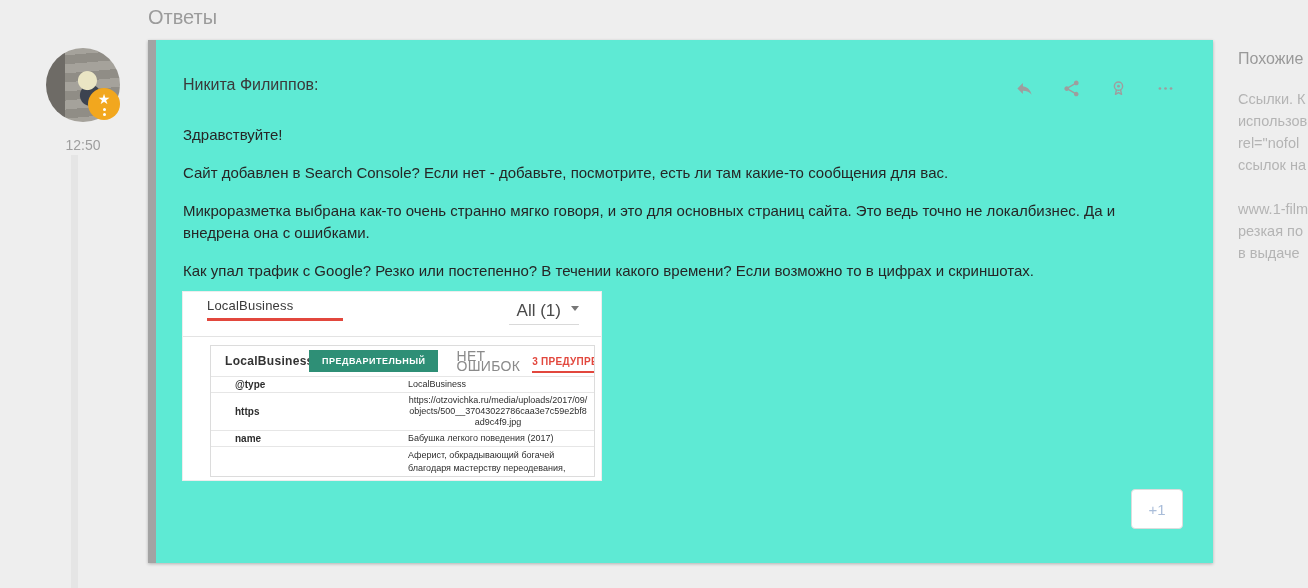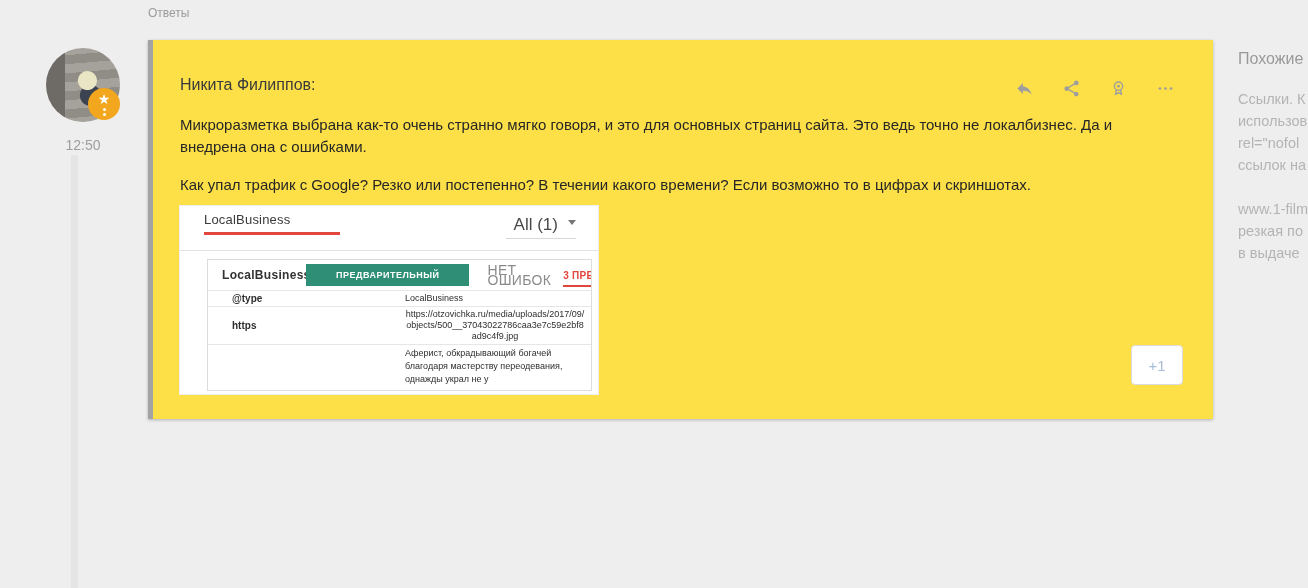--- a/index.html
+++ b/index.html
@@ -1,40 +1,40 @@
 <!DOCTYPE html>
 <html><head>
 <meta charset="utf-8">
 <style>
   html,body{margin:0;padding:0;}
   body{font-family:"Liberation Sans", sans-serif;}
   #app{position:relative;width:1308px;height:588px;background:#eeeeee;overflow:hidden;}
 
-  .section-title{position:absolute;left:148px;top:6px;font-size:12px;color:#9b9b9b;}
+  .section-title{position:absolute;left:148px;top:6px;font-size:20px;color:#9b9b9b;}
 
   .timeline-line{position:absolute;left:71px;top:155px;width:7px;height:433px;background:#e5e5e5;}
 
   
   .avatar-wrap{position:absolute;left:46px;top:48px;width:74px;height:74px;cursor:pointer;}
   .avatar{width:74px;height:74px;border-radius:50%;overflow:hidden;
     background:
       radial-gradient(circle at 56% 44%, #eae5c4 0 9px, rgba(0,0,0,0) 10px),
       radial-gradient(circle at 60% 64%, #3c4350 0 10px, rgba(0,0,0,0) 11px),
       linear-gradient(90deg, #6e6b66 0 26%, rgba(0,0,0,0) 26%),
       repeating-linear-gradient(175deg, #a5a29b 0 9px, #908d86 9px 18px);
   }
   .expert-badge{position:absolute;right:0;bottom:2px;width:32px;height:32px;border-radius:50%;
     background:#f2a71e;display:flex;flex-direction:column;align-items:center;justify-content:center;}
   .expert-badge .star{color:#fff;font-size:14px;line-height:13px;}
   .expert-badge .dot{width:3px;height:3px;border-radius:50%;background:#fff;margin-top:2px;}
   .timestamp{position:absolute;left:46px;top:137px;width:74px;text-align:center;font-size:14px;color:#9e9e9e;}
 
   
-  .card{position:absolute;left:148px;top:40px;width:1065px;height:379px;background:#fde047;
-    border-left:5px solid #a3a3a3;box-shadow:0 1px 3px rgba(0,0,0,.25);box-sizing:border-box;}
+  .card{position:absolute;left:148px;top:40px;width:1065px;height:523px;background:#5eead4;
+    border-left:8px solid #a3a3a3;box-shadow:0 1px 3px rgba(0,0,0,.25);box-sizing:border-box;}
   .card-inner{position:relative;height:100%;padding:36px 38px 0 27px;box-sizing:border-box;}
 
   .author-row{display:flex;justify-content:space-between;align-items:flex-start;}
   .author-name{font-size:16px;color:#3a3a3a;}
   .actions{display:flex;gap:27px;margin-top:2px;}
   .action-btn{width:20px;height:20px;cursor:pointer;display:flex;align-items:center;justify-content:center;}
   .action-btn svg{width:19px;height:19px;}
 
   .post-text p{font-size:15px;color:#262626;line-height:22px;margin:16px 0 0;max-width:1000px;}
   .post-text p.first{margin-top:26px;}
@@ -48,21 +48,21 @@
   .ss-caret{position:absolute;right:22px;top:14px;width:0;height:0;
     border-left:4px solid rgba(0,0,0,0);border-right:4px solid rgba(0,0,0,0);border-top:5px solid #777;}
   .ss-filter-underline{position:absolute;right:22px;top:32px;width:70px;height:1px;background:#d9d9d9;}
   .ss-divider{position:absolute;left:0;top:44px;width:100%;height:1px;background:#e3e3e3;}
 
   .ss-panel{position:absolute;left:27px;top:53px;width:385px;height:132px;border:1px solid #dcdcdc;
     box-sizing:border-box;background:#fff;overflow:hidden;}
   .ss-head{display:flex;align-items:center;height:30px;padding:0 8px 0 14px;}
   .ss-type{font-size:12px;font-weight:bold;color:#333;letter-spacing:.3px;width:84px;flex:none;}
   .ss-badge{background:#2e8f76;color:#fff;font-size:9px;font-weight:bold;letter-spacing:.5px;
-    padding:6px 30px;flex:none;}
+    padding:6px 13px;flex:none;}
   .ss-errors{font-size:14px;color:#8a8a8a;line-height:10px;margin-left:18px;letter-spacing:.3px;flex:none;}
   .ss-warnings{position:relative;margin-left:12px;font-size:10px;font-weight:bold;color:#e2473d;
     letter-spacing:.3px;flex:none;}
   .ss-warnings::after{content:"";position:absolute;left:0;right:0;bottom:-6px;height:2px;background:#e2473d;}
 
   .ss-row{display:flex;align-items:center;border-top:1px solid #e6e6e6;}
   .ss-key{width:197px;flex:none;box-sizing:border-box;padding:2px 0 2px 24px;
     font-size:10px;font-weight:bold;color:#2e2e2e;}
   .ss-val{flex:1;font-size:9px;color:#2e2e2e;padding:2px 6px 2px 0;line-height:11px;word-break:break-all;}
   .ss-row.tall .ss-val{line-height:11px;text-align:center;}
@@ -124,20 +124,22 @@
             <svg viewBox="0 0 24 24">
               <circle cx="5" cy="12" r="1.7" fill="#9e9e9e"></circle>
               <circle cx="12" cy="12" r="1.7" fill="#9e9e9e"></circle>
               <circle cx="19" cy="12" r="1.7" fill="#9e9e9e"></circle>
             </svg>
           </div>
         </div>
       </div>
 
       <div class="post-text">
+        <p class="first">Здравствуйте!</p>
+        <p>Сайт добавлен в Search Console? Если нет - добавьте, посмотрите, есть ли там какие-то сообщения для вас.</p>
         <p>Микроразметка выбрана как-то очень странно мягко говоря, и это для основных страниц сайта. Это ведь точно не локалбизнес. Да и внедрена она с ошибками.</p>
         <p>Как упал трафик с Google? Резко или постепенно? В течении какого времени? Если возможно то в цифрах и скриншотах.</p>
       </div>
 
       <div class="screenshot">
         <div class="ss-title">LocalBusiness</div>
         <div class="ss-title-underline"></div>
         <div class="ss-filter">All (1)</div>
         <div class="ss-caret"></div>
         <div class="ss-filter-underline"></div>
@@ -156,20 +158,24 @@
           </div>
 
           <div class="ss-row">
             <div class="ss-key">@type</div>
             <div class="ss-val">LocalBusiness</div>
           </div>
           <div class="ss-row tall">
             <div class="ss-key">https</div>
             <div class="ss-val">https://otzovichka.ru/media/uploads/2017/09/objects/500__37043022786caa3e7c59e2bf8ad9c4f9.jpg</div>
           </div>
+          <div class="ss-row">
+            <div class="ss-key">name</div>
+            <div class="ss-val">Бабушка легкого поведения (2017)</div>
+          </div>
           <div class="ss-row desc">
             <div class="ss-key"></div>
             <div class="ss-val">Аферист, обкрадывающий богачей благодаря мастерству переодевания, однажды украл не у</div>
           </div>
         </div>
       </div>
 
       <div class="plus-one">+1</div>
 
     </div>

